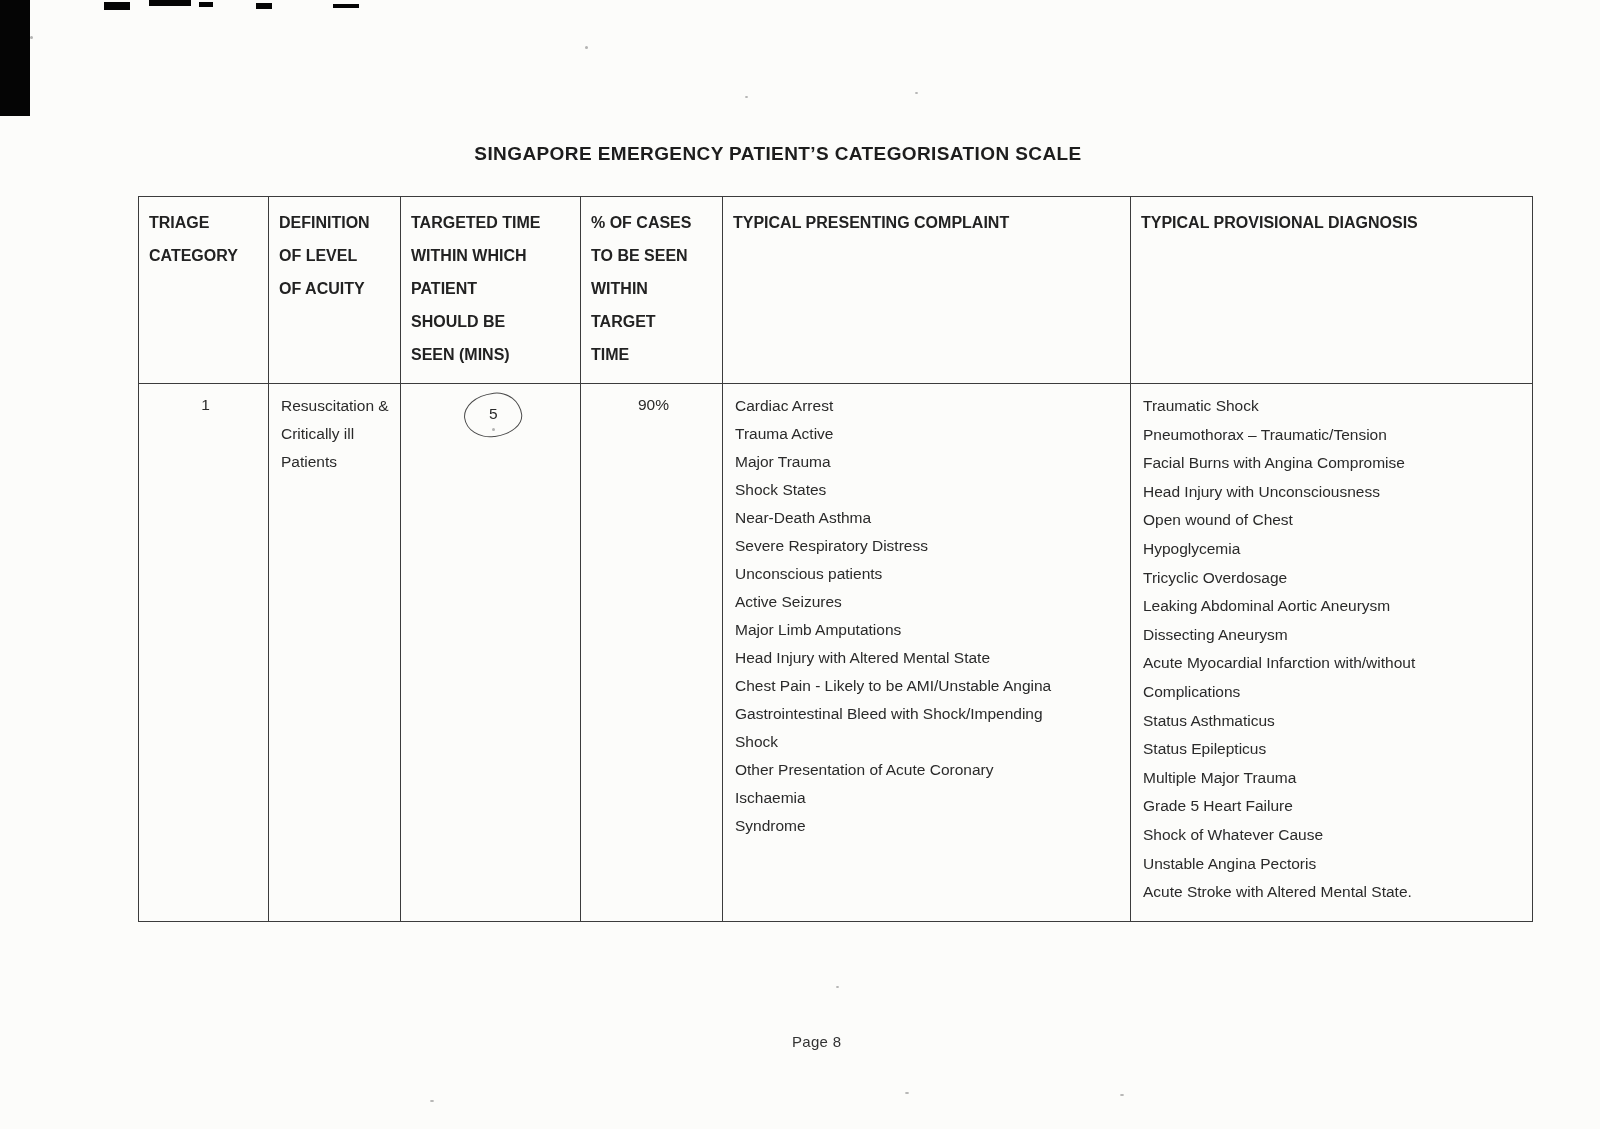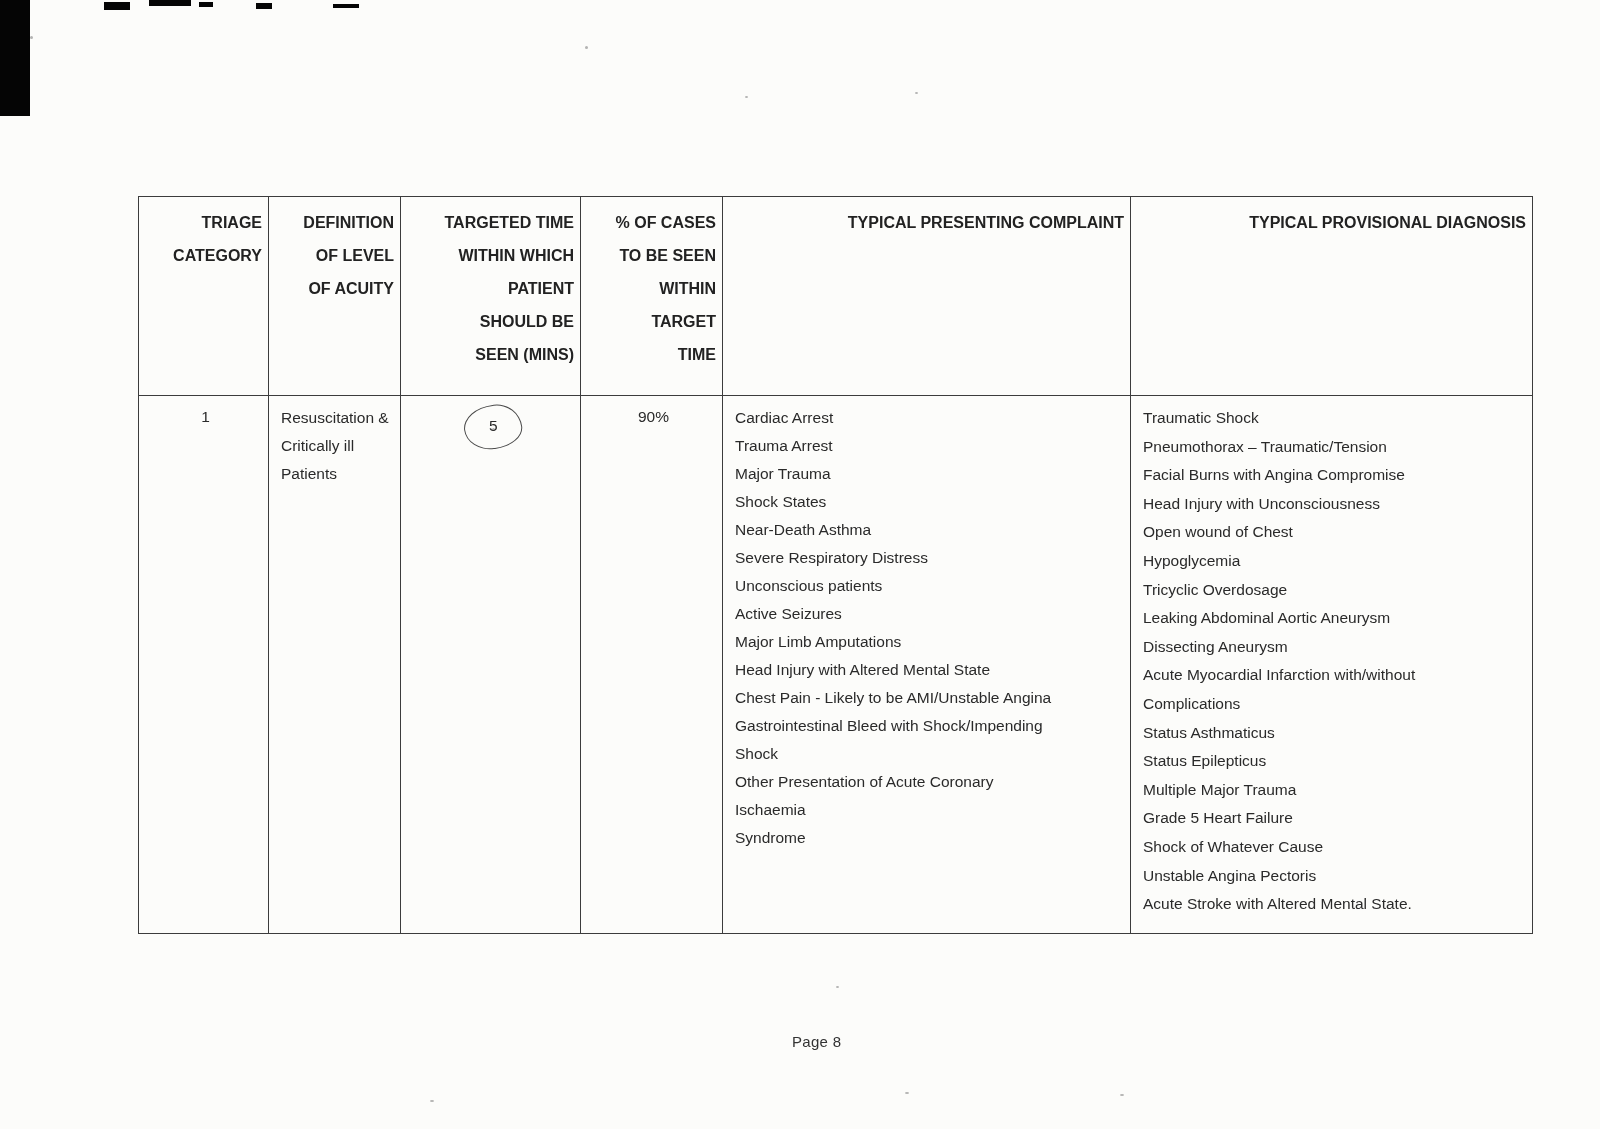--- a/index.html
+++ b/index.html
@@ -24,23 +24,23 @@
   table.triage{
     position:absolute;left:138px;top:196px;width:1394px;
     border-collapse:collapse;table-layout:fixed;
   }
   table.triage th, table.triage td{
     border:1px solid #3c3c3c;
     vertical-align:top;
   }
   table.triage th{
     font-size:16px;font-weight:bold;color:#222;
-    text-align:right;white-space:pre-line;
+    text-align:left;white-space:pre-line;
     line-height:33px;
-    padding:9px 6px 24px 10px;
+    padding:9px 6px 12px 10px;
     height:158px;
   }
   table.triage td{
     font-size:15.5px;
     padding:8px 8px 14px 12px;
     height:512px;
   }
   td.c-cat{text-align:center;line-height:26px;}
   td.c-def{line-height:28px;padding-right:14px;}
   td.c-time{text-align:center;}
@@ -82,20 +82,21 @@
   <div class="speck" style="left:30px;top:36px;width:3px;height:3px;"></div>
   <div class="speck" style="left:585px;top:46px;width:3px;height:3px;"></div>
   <div class="speck" style="left:745px;top:96px;width:3px;height:2px;"></div>
   <div class="speck" style="left:915px;top:92px;width:3px;height:2px;"></div>
   <div class="speck" style="left:492px;top:428px;width:3px;height:3px;"></div>
   <div class="speck" style="left:836px;top:986px;width:3px;height:2px;"></div>
   <div class="speck" style="left:430px;top:1100px;width:4px;height:2px;"></div>
   <div class="speck" style="left:905px;top:1092px;width:4px;height:2px;"></div>
   <div class="speck" style="left:1120px;top:1094px;width:4px;height:2px;"></div>
 
+  <h1 class="title">SINGAPORE EMERGENCY PATIENT’S CATEGORISATION SCALE</h1>
 
   <table class="triage">
     <colgroup>
       <col style="width:130px">
         <col style="width:132px">
         <col style="width:180px">
       <col style="width:142px">
         <col style="width:408px">
         <col style="width:402px">
     </colgroup>
@@ -124,21 +125,21 @@
       <tr>
         <td class="c-cat">1</td>
         <td class="c-def">Resuscitation &amp; Critically ill Patients</td>
         <td class="c-time">
           <span class="circle"><span>5</span></span>
         </td>
         <td class="c-pct">90%</td>
         <td class="c-comp">
           <div class="list">
               <div class="li">Cardiac Arrest</div>
-              <div class="li">Trauma Arrest</div>
+              <div class="li">Trauma Active</div>
               <div class="li">Major Trauma</div>
               <div class="li">Shock States</div>
               <div class="li">Near-Death Asthma</div>
               <div class="li">Severe Respiratory Distress</div>
               <div class="li">Unconscious patients</div>
               <div class="li">Active Seizures</div>
               <div class="li">Major Limb Amputations</div>
               <div class="li">Head Injury with Altered Mental State</div>
               <div class="li">Chest Pain - Likely to be AMI/Unstable Angina</div>
               <div class="li">Gastrointestinal Bleed with Shock/Impending

